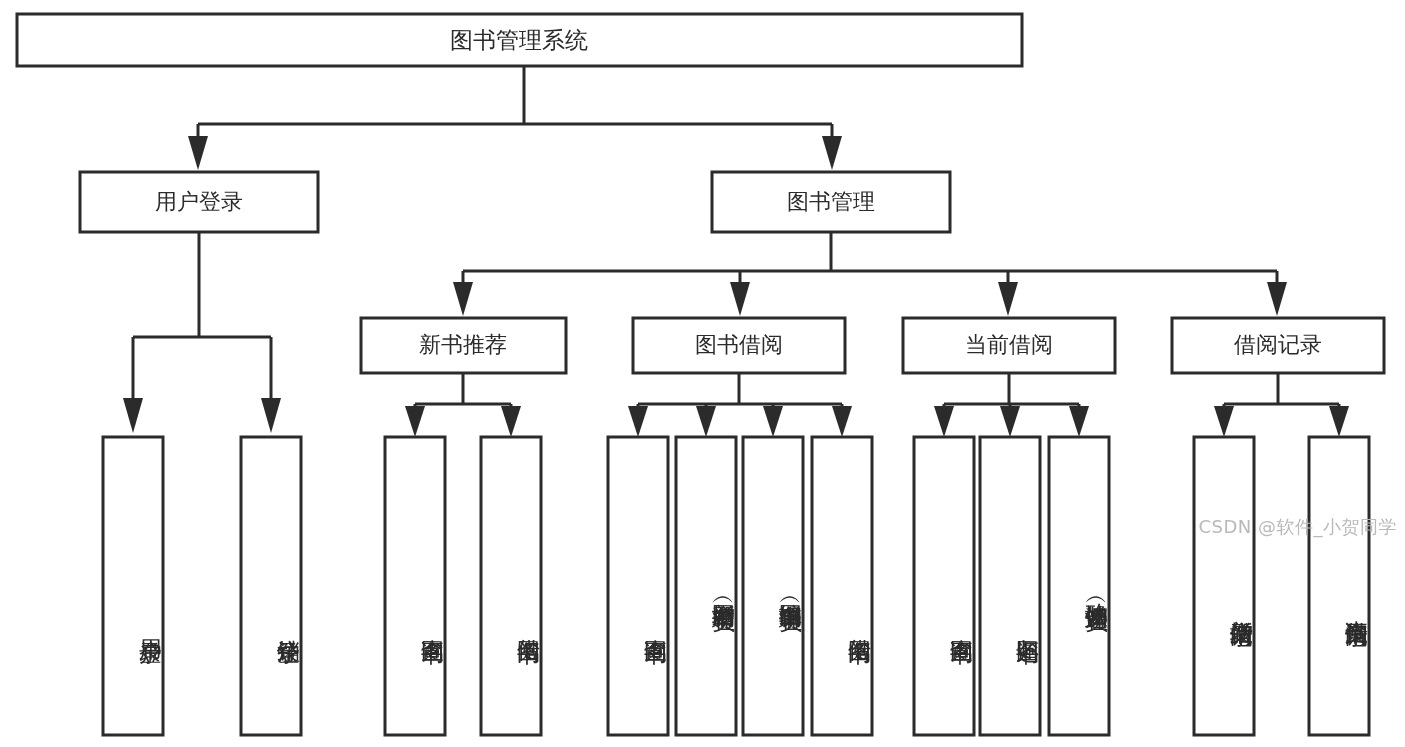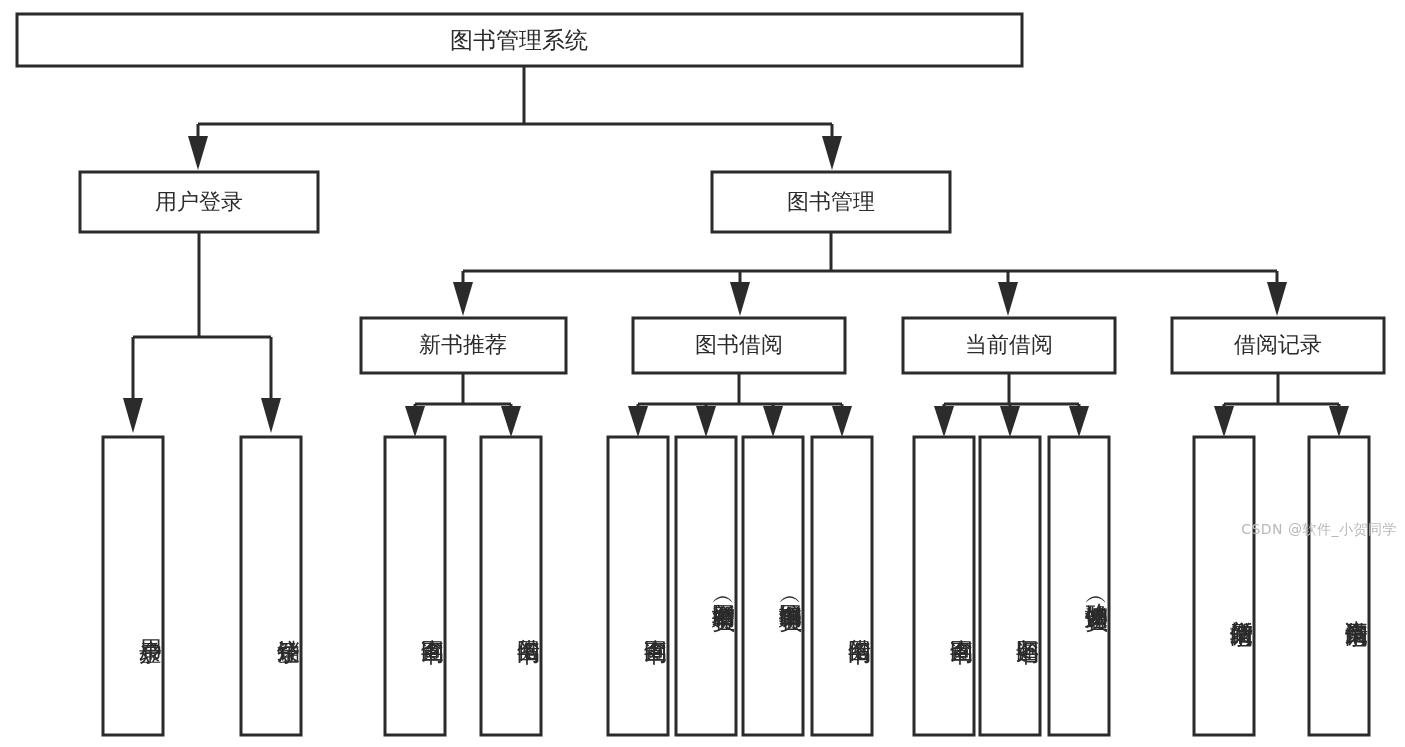--- a/index.html
+++ b/index.html
@@ -68,21 +68,21 @@
     text-orientation: upright;
     letter-spacing: 1px;
     white-space: nowrap;
     pointer-events: none;
   }
   .watermark {
     position: absolute;
     right: 8px;
     bottom: 6px;
     font-family: "DejaVu Sans", "Liberation Sans", sans-serif;
-    font-size: 14px;
+    font-size: 18px;
     color: #b9b9b9;
     letter-spacing: 0.5px;
     white-space: nowrap;
   }
 </style>
 </head>
 <body>
 
 <div id="diagram-root">
 

